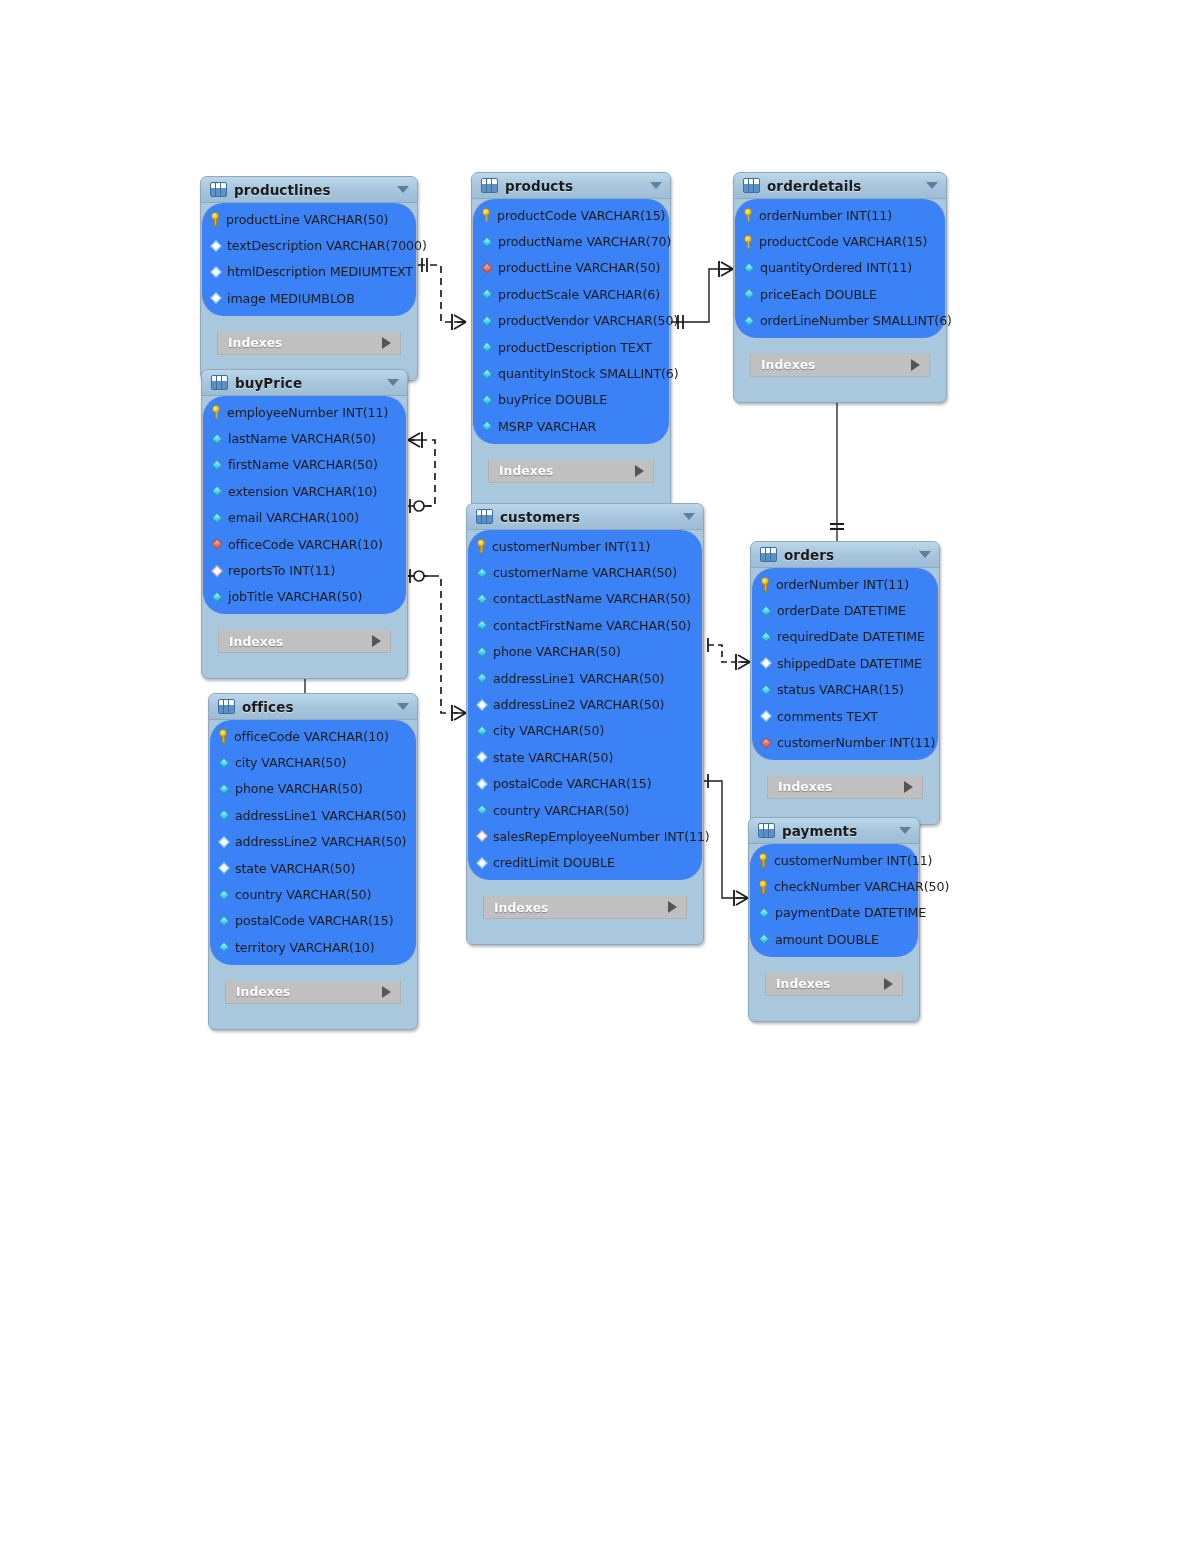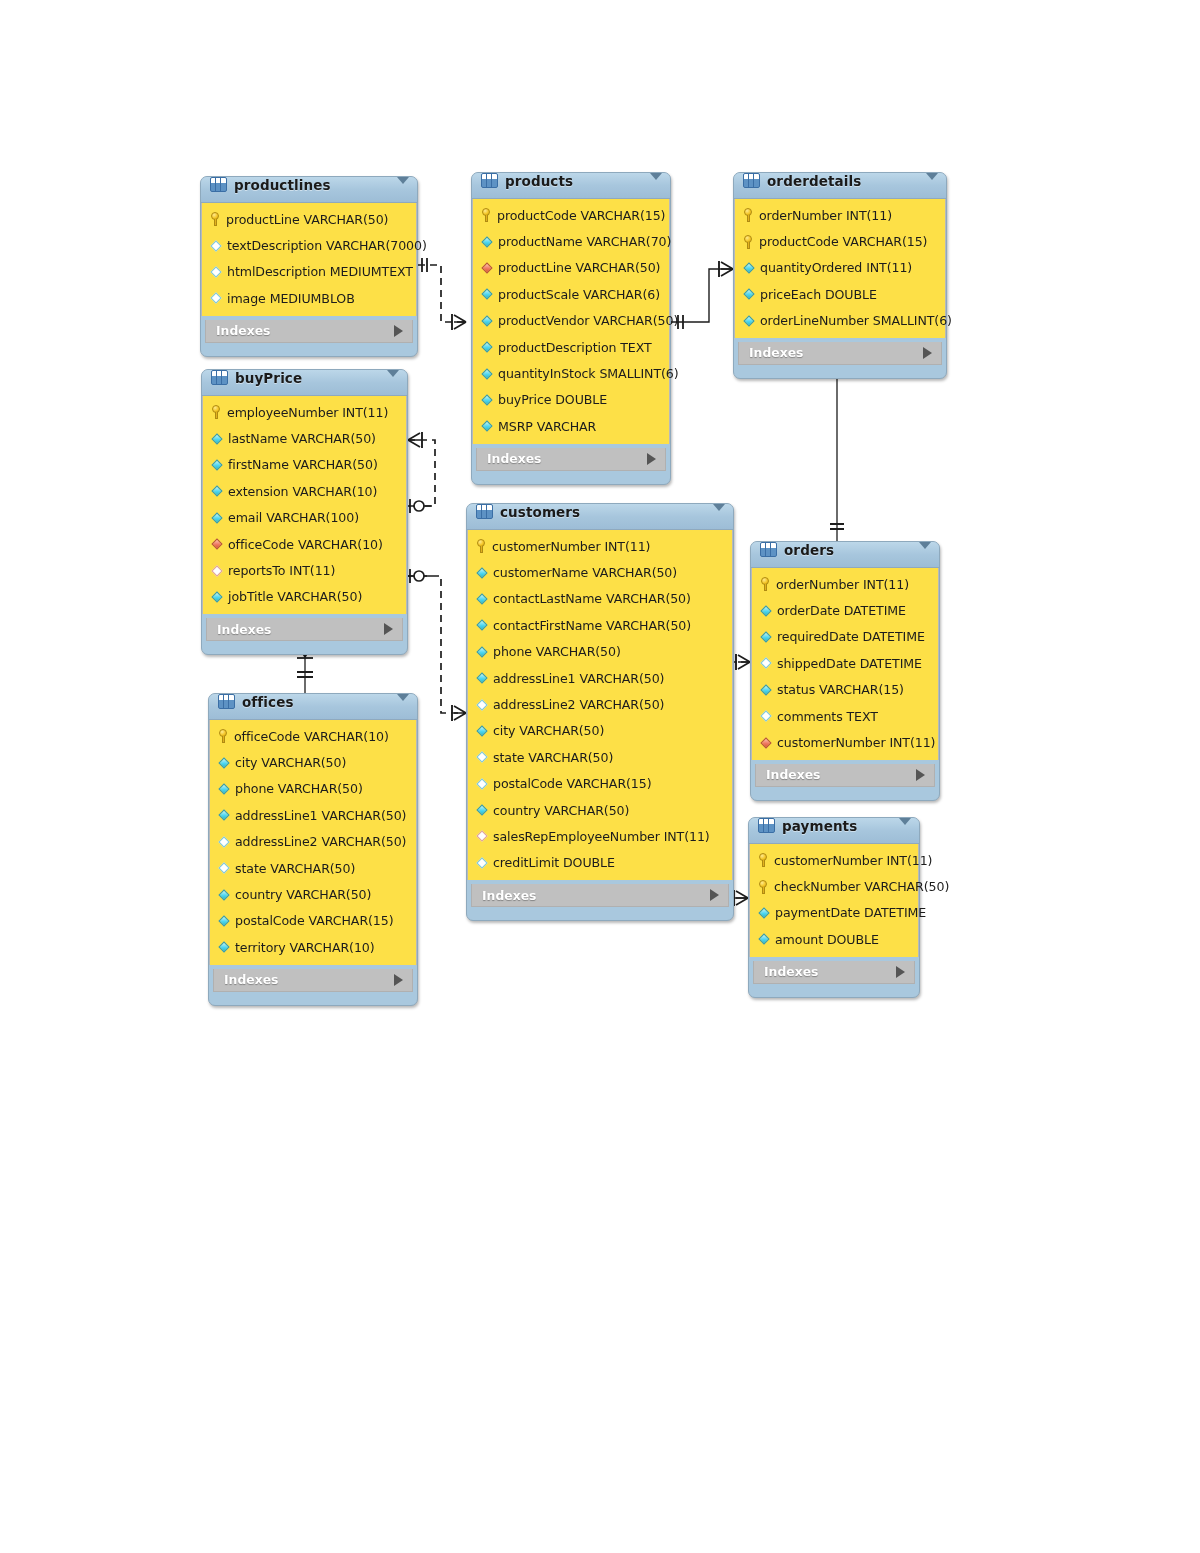--- a/index.html
+++ b/index.html
@@ -5,56 +5,56 @@
 <style>
   html,body{margin:0;padding:0;background:#ffffff;}
   body{width:1200px;height:1553px;position:relative;font-family:"DejaVu Sans","Liberation Sans",sans-serif;overflow:hidden;}
 
   #canvas{position:absolute;left:0;top:0;width:1200px;height:1553px;}
   #lines{position:absolute;left:0;top:0;width:1200px;height:1553px;pointer-events:none;z-index:1;}
 
   .table{position:absolute;z-index:3;border:1px solid #8ea9bd;border-radius:7px;
          background:#a9c8de;box-shadow:1px 2px 3px rgba(0,0,0,.28);
          padding:0 0 9px 0;box-sizing:border-box;}
-  .thead{height:25px;display:flex;gap:7px;padding:0 8px 0 9px;
+  .thead{height:25px;display:flex;align-items:center;gap:7px;padding:0 8px 0 9px;
          border-radius:6px 6px 0 0;
          background:linear-gradient(to bottom,#bcd7e9 0%,#a7c6dd 50%,#9dbdd6 100%);
          border-bottom:1px solid #8fa9be;}
   .tbl-icon{width:15px;height:13px;flex:0 0 auto;border:1px solid #3a6ea5;border-radius:2px;
             background:linear-gradient(to bottom,#ffffff 0 38%,#5d92c4 38% 100%);position:relative;}
   .tbl-icon:after{content:"";position:absolute;left:4px;top:0;width:1px;height:100%;background:#3a6ea5;}
   .tbl-icon:before{content:"";position:absolute;left:9px;top:0;width:1px;height:100%;background:#3a6ea5;}
   .tname{font-size:13.5px;font-weight:bold;color:#1a1a1a;letter-spacing:.1px;flex:1 1 auto;
          white-space:nowrap;text-shadow:0 1px 0 rgba(255,255,255,.45);}
   .caret{width:0;height:0;border-left:6px solid transparent;border-right:6px solid transparent;
          border-top:7px solid #5e7f99;flex:0 0 auto;}
 
-  .cols{background:#fde047;border-left:1px solid #b9b9b9;border-right:1px solid #b9b9b9;
-        padding:3px 0 4px 0;}
+  .cols{background:#3b82f6;border-left:1px solid #b9b9b9;border-right:1px solid #b9b9b9;
+        padding:3px 0 4px 0;border-radius:22px;}
   .col{display:flex;align-items:center;gap:5px;height:26.4px;padding:0 6px 0 8px;white-space:nowrap;}
   .col .lbl{font-size:12.6px;color:#1c1c1c;letter-spacing:-.1px;}
 
   
   .gi{flex:0 0 auto;width:11px;height:14px;position:relative;}
   .gi.key:before{content:"";position:absolute;left:1px;top:0px;width:8px;height:8px;border-radius:50%;
     background:radial-gradient(circle at 35% 30%,#ffe98a 0%,#f3c423 60%,#c79a12 100%);
     border:1px solid #b08a12;box-sizing:border-box;}
   .gi.key:after{content:"";position:absolute;left:4px;top:7px;width:3px;height:7px;
     background:linear-gradient(to right,#f3c423,#cfa017);border:1px solid #b08a12;border-top:0;box-sizing:border-box;}
 
   
   .gi.dia{width:12px;height:12px;}
   .gi.dia i{display:block;width:8px;height:8px;margin:2px;transform:rotate(45deg);
             box-sizing:border-box;border:1px solid #5f9bb0;}
   .gi.dia.cyan i{background:linear-gradient(135deg,#bff4ff 0%,#4fd6ef 55%,#23b9d8 100%);border-color:#2f9ab5;}
   .gi.dia.cyanh i{background:#ffffff;border-color:#7cc7da;}
   .gi.dia.red i{background:linear-gradient(135deg,#ffc3b6 0%,#ef7a63 55%,#d9543c 100%);border-color:#b6503c;}
   .gi.dia.redh i{background:#ffffff;border-color:#e0a097;}
 
-  .idx{height:22px;margin:4px;display:flex;align-items:center;justify-content:space-between;
+  .idx{height:22px;margin:16px;display:flex;align-items:center;justify-content:space-between;
        padding:0 9px 0 10px;background:#c0c0c0;border:1px solid #b0b0b0;border-top:0;}
   .idx span{font-size:12.4px;font-weight:bold;color:#ffffff;text-shadow:0 1px 1px rgba(90,90,90,.6);}
   .idx .tri{width:0;height:0;border-top:6px solid transparent;border-bottom:6px solid transparent;border-left:9px solid #555;}
 </style>
 </head>
 <body>
 
 <div id="canvas">
 
   <svg id="lines" viewBox="0 0 1200 1553" xmlns="http://www.w3.org/2000/svg">
@@ -322,21 +322,21 @@
               <i></i>
             </span>
             <span class="lbl">jobTitle VARCHAR(50)</span>
           </div>
         </div>
         <div class="idx">
           <span>Indexes</span>
           <span class="tri"></span>
         </div>
       </div>
-      <div class="table" style="left: 466px; top: 503px; width: 268px;">
+      <div class="table" style="left: 466px; top: 503px; width: 238px;">
         <div class="thead">
           <span class="tbl-icon"></span>
           <span class="tname">customers</span>
           <span class="caret"></span>
         </div>
         <div class="cols">
           <div class="col">
             <span class="gi key"></span>
             <span class="lbl">customerNumber INT(11)</span>
           </div>

